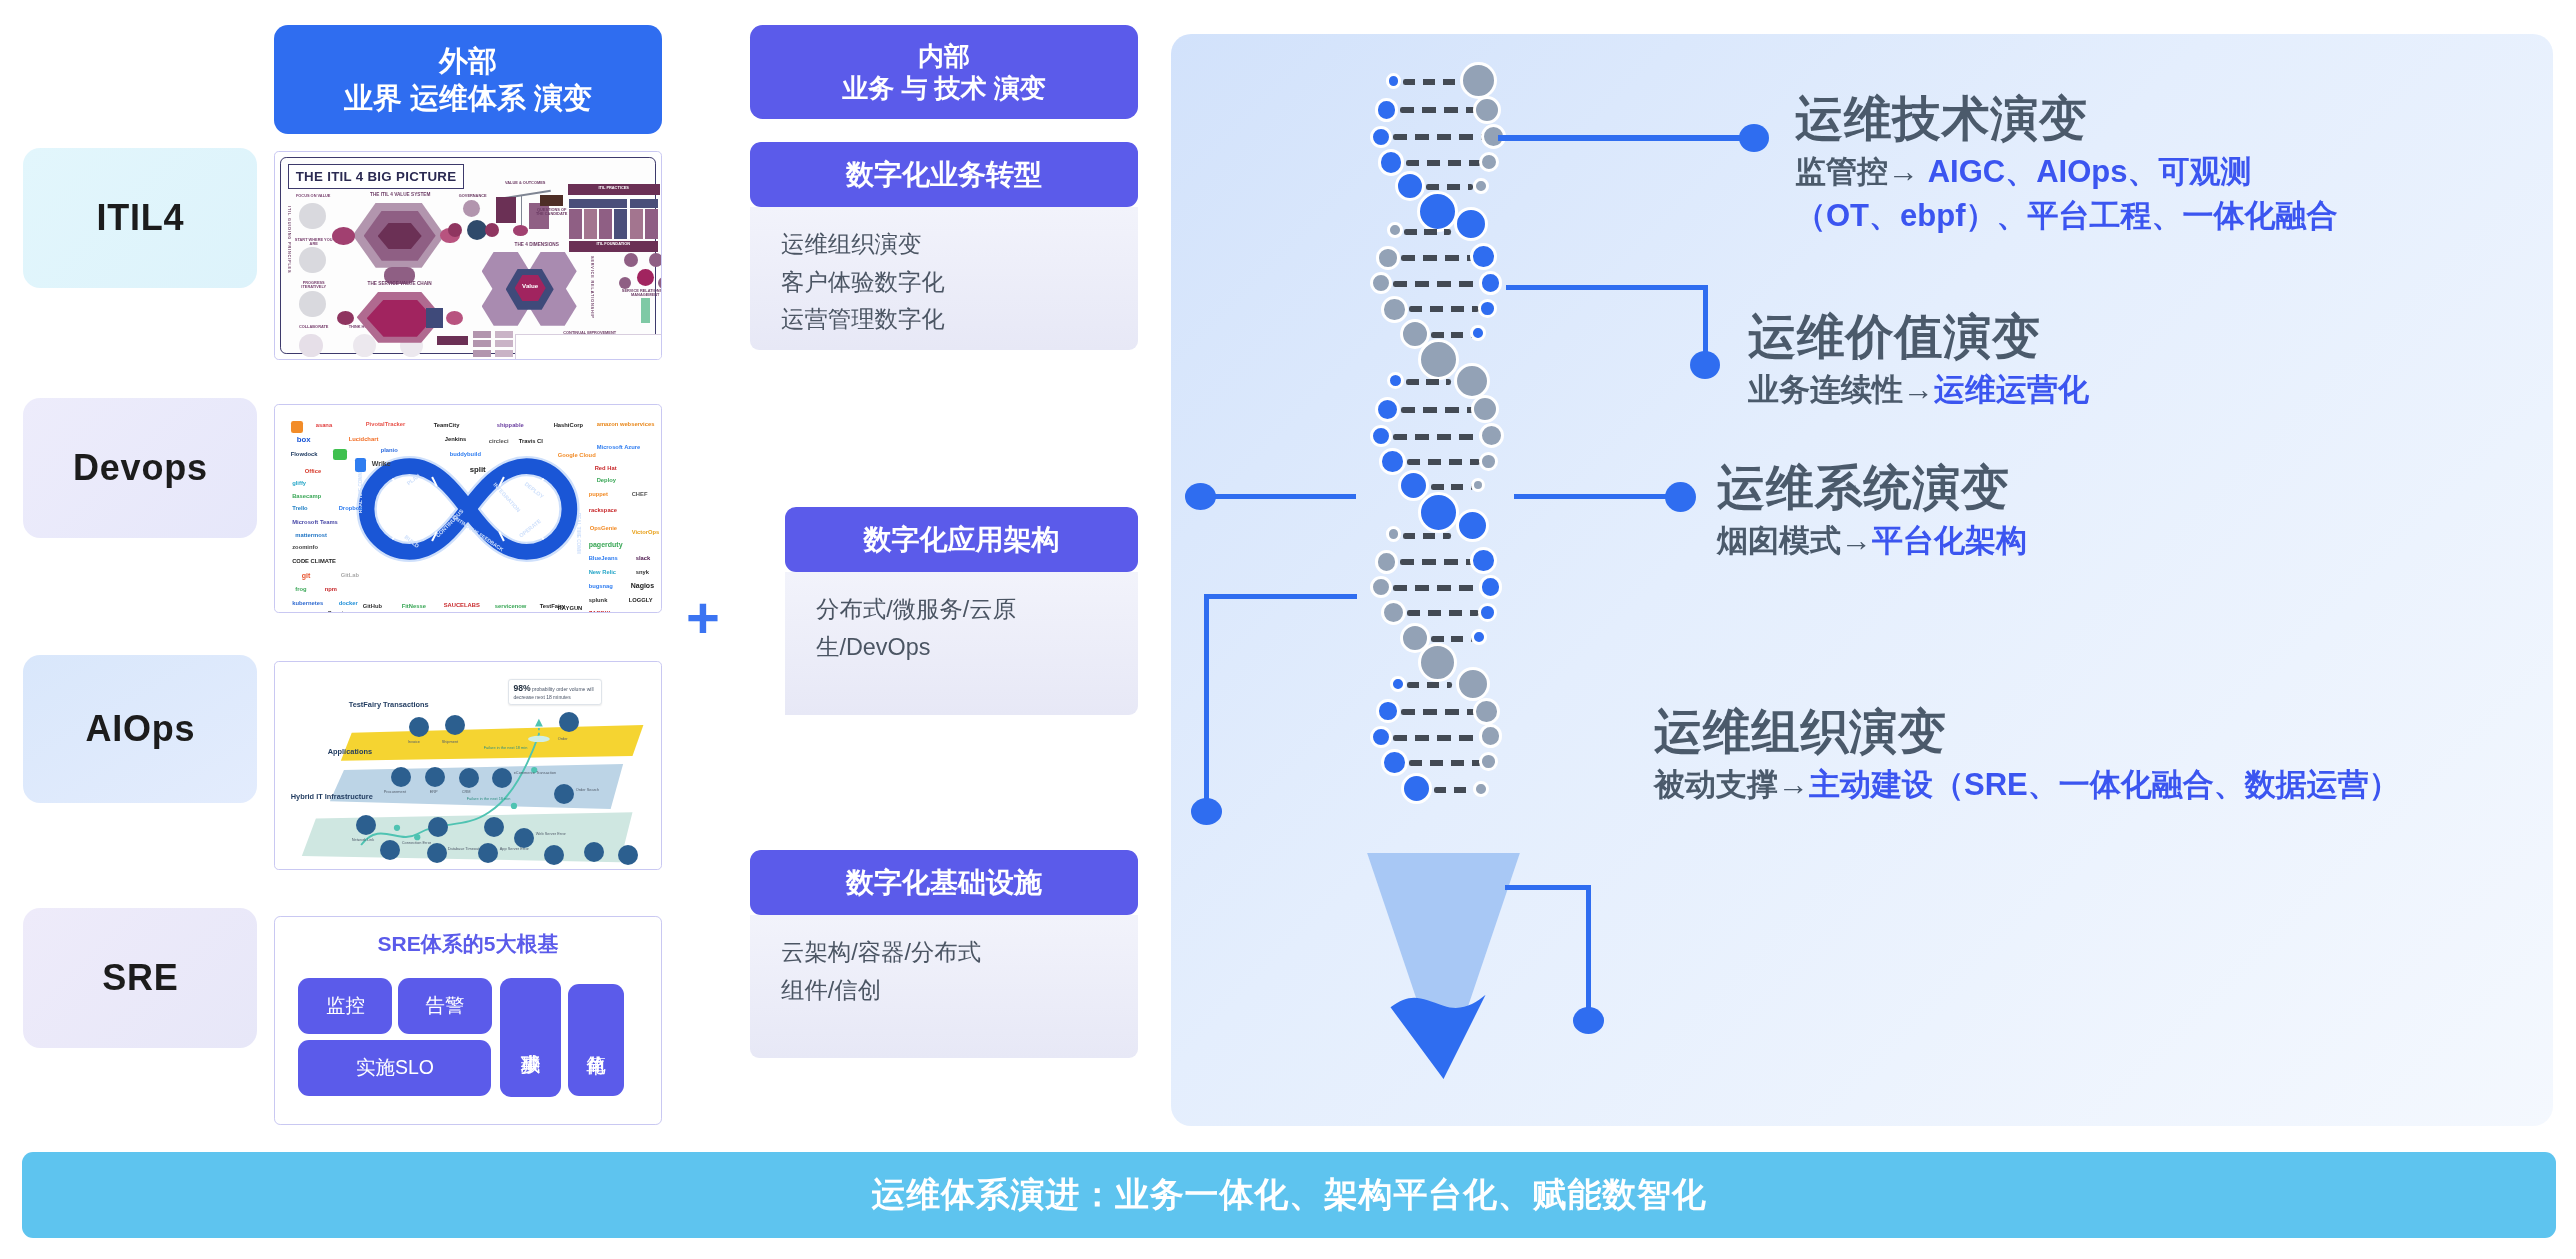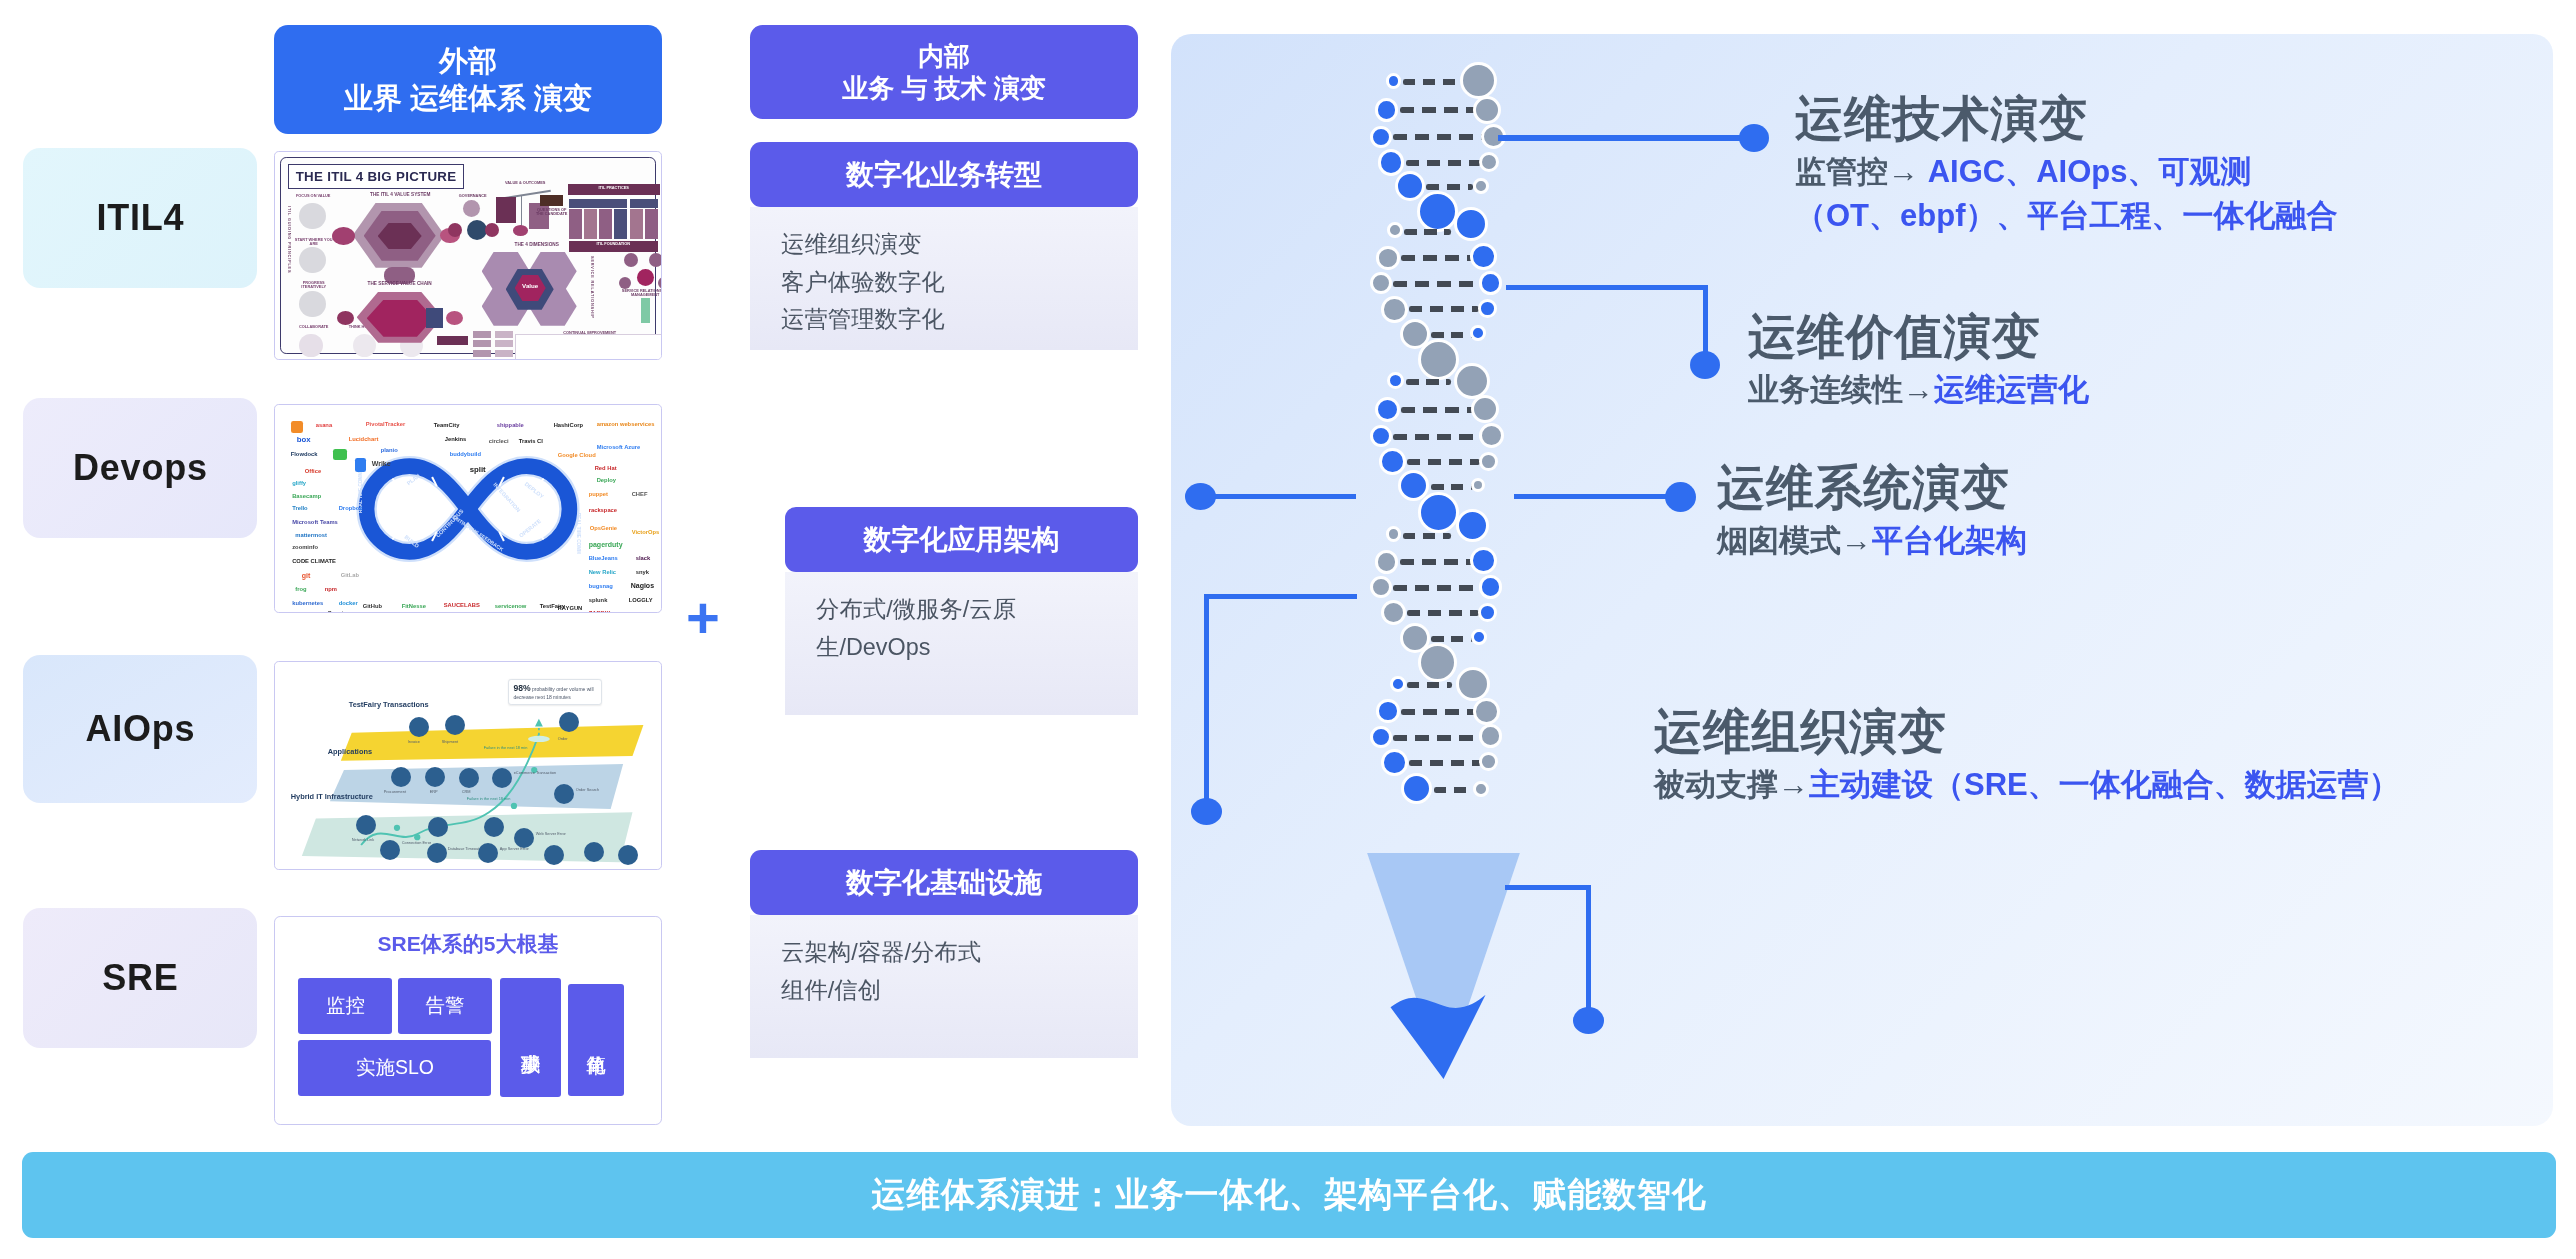--- a/index.html
+++ b/index.html
@@ -79,42 +79,42 @@
   .aio-badge b { font-size:8.6px; color:#1f2d3d; }
   .aio-icon { position:absolute; border-radius:50%; background:#2c5f8f; }
   .aio-itxt { position:absolute; font-size:3.9px; color:#55606e; white-space:nowrap; }
 
   
   .sre-title {
     position:absolute; left:0; right:0; top:12.5px; text-align:center;
     font-size:21px; font-weight:800; color:#5b5bea;
   }
   .sre-box {
-    position:absolute; background:#5b5bea; color:#fff; border-radius:3px;
+    position:absolute; background:#5b5bea; color:#fff; border-radius:11px;
     display:flex; align-items:center; justify-content:center; text-align:center;
     font-size:19.5px; font-weight:500; line-height:1.08;
   }
   .sre-vert { writing-mode: vertical-rl; text-orientation: upright; letter-spacing:0px; }
 
   
   .plus {
     position:absolute; left:686px; top:589px;
     font-size:58px; font-weight:700; color:#3b74f2; line-height:1;
   }
 
   
   .hdr-internal {
     position:absolute; left:750px; top:25px; width:388px; height:94px;
     background:#5b5bea; border-radius:12.5px; color:#fff;
     display:flex; flex-direction:column; align-items:center; justify-content:center;
   }
   .hdr-internal .l1 { font-size:26px; font-weight:800; line-height:1.25; }
   .hdr-internal .l2 { font-size:26px; font-weight:800; line-height:1.25; }
 
-  .bcard { position:absolute; left:750px; width:388px; border-radius:0; overflow:hidden; }
+  .bcard { position:absolute; left:750px; width:388px; border-radius:9px; overflow:hidden; }
   .bcard .bhead {
     background:#5b5bea; color:#fff; height:65px; border-radius:11px;
     display:flex; align-items:center; justify-content:center;
     font-size:28px; font-weight:800;
   }
   .bcard .bbody {
     background:linear-gradient(180deg,#f2f3fb 0%,#e7e8f6 100%);
     padding:20px 31px 17px 31px;
     font-size:23.4px; color:#4b5563; line-height:1.48;
   }

